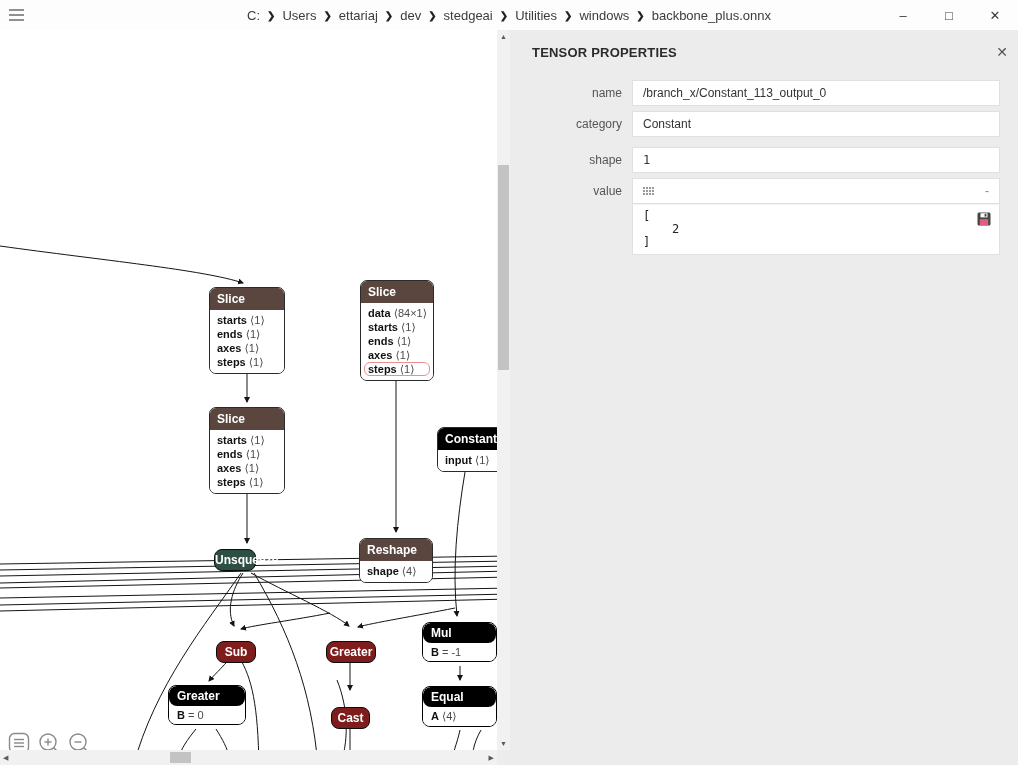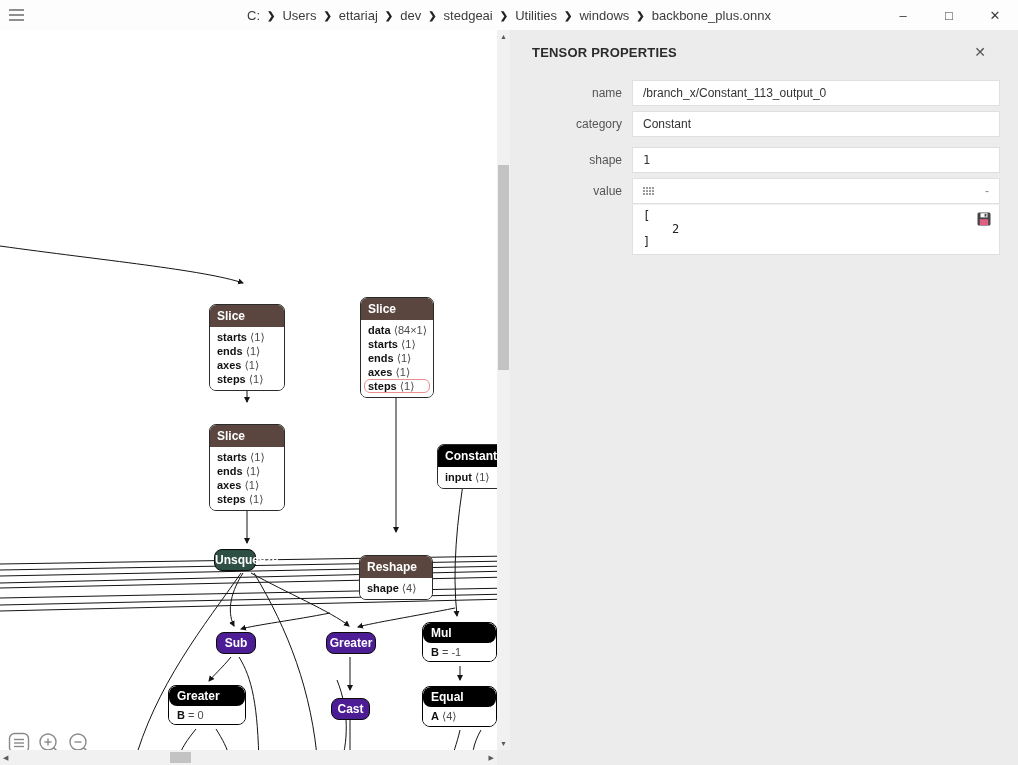--- a/index.html
+++ b/index.html
@@ -12,53 +12,53 @@
   .titlebar { position:absolute; left:0; top:0; width:1018px; height:30px; background:#fdfdfd; display:flex; align-items:center; justify-content:center; z-index:20; }
   .hamburger { position:absolute; left:9px; top:9px; width:15px; height:12px; display:flex; flex-direction:column; justify-content:space-between; cursor:pointer; }
   .hamburger i { display:block; height:2px; background:#8f8f8f; }
   .breadcrumb { display:flex; align-items:center; font-size:13px; color:#3c3c3c; }
   .breadcrumb .sep { font-size:10px; font-weight:bold; color:#222; margin:0 7px; }
   .wincontrols { position:absolute; right:0; top:0; height:30px; display:flex; }
   .winbtn { width:46px; height:30px; display:flex; align-items:center; justify-content:center; font-size:13px; color:#3c3c3c; cursor:pointer; }
   
   .graph { position:absolute; left:0; top:30px; width:510px; height:720px; background:#fff; overflow:hidden; }
   .edges { position:absolute; left:0; top:0; z-index:1; }
-  .gnode { position:absolute; z-index:2; background:#fff; border:1px solid #2b2b2b; border-radius:7px; overflow:hidden; font-size:11px; cursor:pointer;margin-top:17px; }
+  .gnode { position:absolute; z-index:2; background:#fff; border:1px solid #2b2b2b; border-radius:7px; overflow:hidden; font-size:11px; cursor:pointer; }
   .gnode-header { color:#fff; font-size:12px; font-weight:600; padding:4px 7px; }
   .hdr-shape { background:#5a463e; }
   .hdr-black { background:#000; }
   .gnode-body { padding:3px 0 4px 0; background:#fff; }
   .attr-row { margin:0 3px; padding:0 3px; line-height:13px; height:14px; border:1px solid transparent; border-radius:6px; white-space:nowrap; }
   .attr-row.sel { border-color:#ea8f8f; }
   .attr-k { font-weight:bold; color:#111; margin-right:3px; }
   .attr-v { color:#4a4a4a; }
   .pill { position:absolute; z-index:2; border:1.5px solid #0b0b0b; border-radius:8px; color:#fff; font-size:12px; font-weight:600; text-align:center; padding:3px 0; cursor:pointer; white-space:nowrap; }
   .pill-green { background:#2d4f44; }
-  .pill-black { background:#4c1d95; }
+  .pill-black { background:#7f1d1d;margin-top:9px; }
   .duo { position:absolute; z-index:2; border:1.5px solid #000; border-radius:8px; background:#fff; overflow:hidden; font-size:11px; cursor:pointer; }
   .duo-header { background:#000; color:#fff; font-size:12px; font-weight:600; padding:3px 8px;border-radius:8px; }
   .duo-body { padding:3px 8px; background:#fff; white-space:nowrap; }
   .clip-title { white-space:nowrap; overflow:hidden; }
   
   .gtoolbar { position:absolute; left:6px; top:700px; z-index:4; display:flex; gap:4px; }
   .gtool { width:26px; height:26px; display:flex; align-items:center; justify-content:center; cursor:pointer; }
   
   .vsb { position:absolute; left:497px; top:30px; width:13px; height:720px; background:#f1f1f1; z-index:15; }
   .vsb .thumb { position:absolute; left:1px; top:135px; width:11px; height:205px; background:#c3c3c3; cursor:grab; }
   .sbarrow { position:absolute; font-size:7px; color:#5a5a5a; cursor:pointer; }
   .vsb .up { top:3px; left:3px; }
   .vsb .down { bottom:3px; left:3px; }
   .hsb { position:absolute; left:0; top:750px; width:497px; height:15px; background:#f1f1f1; z-index:15; }
   .hsb .thumb { position:absolute; left:170px; top:2px; width:21px; height:11px; background:#c3c3c3; cursor:grab; }
   .hsb .left { left:3px; top:4px; }
   .hsb .right { right:3px; top:4px; }
   .sbcorner { position:absolute; left:497px; top:750px; width:13px; height:15px; background:#ececec; z-index:15; }
   
   .panel { position:absolute; left:510px; top:30px; width:508px; height:735px; background:#ececec; z-index:10; }
-  .panel-header { display:flex; align-items:center; justify-content:space-between; padding:14px 32px 0 22px; }
+  .panel-header { display:flex; align-items:center; justify-content:space-between; padding:14px 10px 0 22px; }
   .panel-title { font-size:13px; font-weight:bold; color:#2b2b2b; letter-spacing:0.2px; }
   .panel-close { font-size:14px; color:#555; cursor:pointer; }
   .form { margin-top:20px; }
   .frow { display:flex; align-items:flex-start; margin-bottom:5px; padding-right:18px; }
   .flabel { width:122px; text-align:right; padding-right:10px; font-size:12px; color:#555; line-height:26px; flex:none; }
   .fvalue { flex:1; min-height:26px; background:#fff; border:1px solid #e0e0e0; font-size:12px; color:#333; line-height:24px; padding:0 10px; overflow:hidden; white-space:nowrap; }
   .mono { font-family:"DejaVu Sans Mono", monospace; font-size:12px; }
   .vgroup { flex:1; }
   .vstrip { height:26px; background:#fff; border:1px solid #e0e0e0; display:flex; align-items:center; justify-content:space-between; padding:0 10px; }
   .gridicon { display:inline-grid; grid-template-columns:repeat(4,3px); grid-auto-rows:3px; cursor:pointer; }

